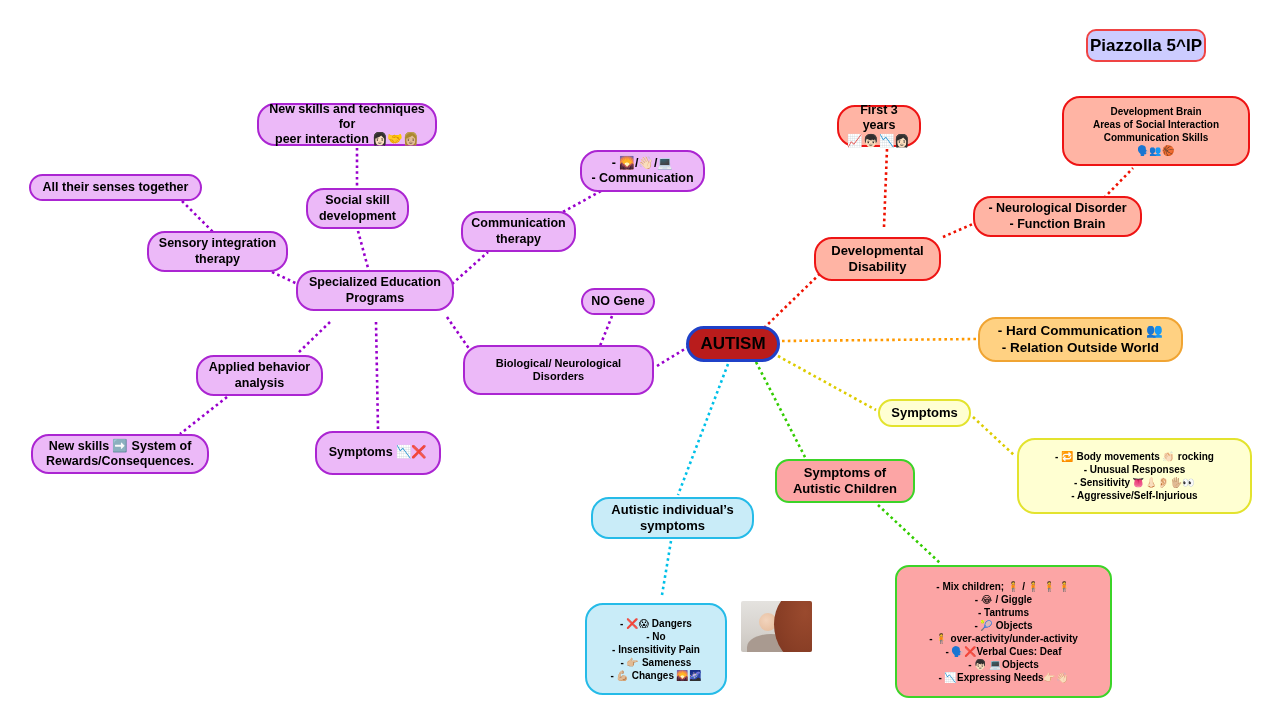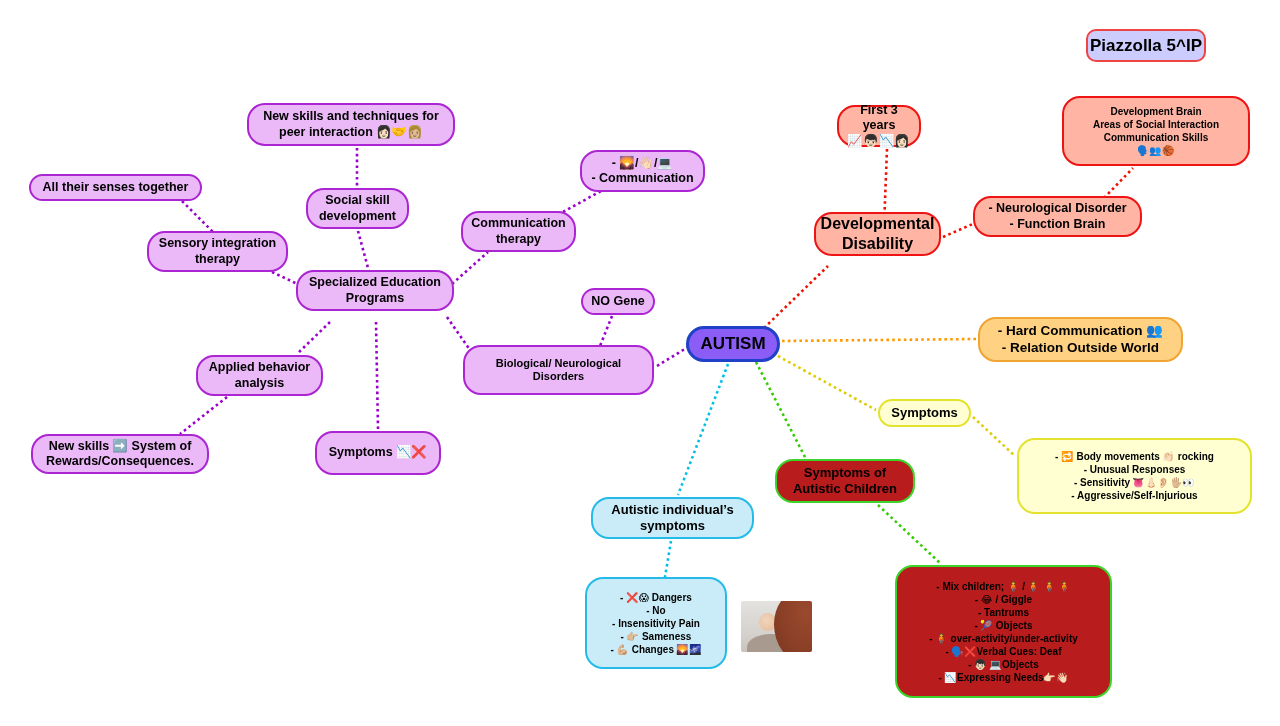--- a/index.html
+++ b/index.html
@@ -13,23 +13,23 @@
     position:absolute;z-index:2;box-sizing:border-box;
     display:flex;align-items:center;justify-content:center;
     text-align:center;white-space:pre-line;
     font-weight:bold;color:#000;font-size:12.5px;line-height:1.22;
     border:2px solid;border-radius:18px;padding:2px 7px;
   }
   .purple{background:#ecb9f8;border-color:#ab25d2;}
   .red{background:#ffb4a4;border-color:#ee1414;}
   .orange{background:#ffd182;border-color:#f0a432;}
   .yellow{background:#ffffd2;border-color:#e3e32e;}
-  .green{background:#b91c1c;border-color:#3bd428;}
+  .green{background:#fca5a5;border-color:#3bd428;border-radius:14px;}
   .cyan{background:#c9ecf8;border-color:#25bbe8;}
-  .center-node{background:#8b5cf6;border:3px solid #1f41c8;font-size:17px;border-radius:19px;}
+  .center-node{background:#b91c1c;border:3px solid #1f41c8;font-size:17px;border-radius:19px;}
   .title-box{
     position:absolute;z-index:2;box-sizing:border-box;
     display:flex;align-items:center;justify-content:center;
     background:#ccccff;border:2px solid #ef4444;border-radius:10px;
     font-weight:bold;font-size:17px;color:#000;
   }
   .listtext{font-size:10px;line-height:1.3;}
   .c-purple{stroke:#9900cc;}
   .c-red{stroke:#ee1100;}
   .c-orange{stroke:#ff9900;}
@@ -87,21 +87,21 @@
   <line class="c-green" x1="878" y1="505" x2="940" y2="563"></line>
 
   <line class="c-cyan" x1="728" y1="364" x2="678" y2="495"></line>
   <line class="c-cyan" x1="671" y1="541" x2="662" y2="595"></line>
 </svg>
 
 <div class="title-box" style="left:1086px;top:29px;width:120px;height:33px">Piazzolla 5^IP</div>
 
 <div class="node center-node" style="left:686px;top:326px;width:94px;height:36px">AUTISM</div>
 
-<div class="node purple" style="left:247px;top:103px;width:208px;height:43px">New skills and techniques for
+<div class="node purple" style="left:257px;top:103px;width:180px;height:43px">New skills and techniques for
 peer interaction 👩🏻🤝👩🏼</div>
 <div class="node purple" style="left:29px;top:174px;width:173px;height:27px">All their senses together</div>
 <div class="node purple" style="left:147px;top:231px;width:141px;height:41px">Sensory integration
 therapy</div>
 <div class="node purple" style="left:306px;top:188px;width:103px;height:41px">Social skill
 development</div>
 <div class="node purple" style="left:461px;top:211px;width:115px;height:41px">Communication
 therapy</div>
 <div class="node purple" style="left:580px;top:150px;width:125px;height:42px">- 🌄/👋🏻/💻
 - Communication</div>
@@ -109,21 +109,21 @@
 Programs</div>
 <div class="node purple" style="left:581px;top:288px;width:74px;height:27px">NO Gene</div>
 <div class="node purple" style="left:463px;top:345px;width:191px;height:50px;font-size:11px">Biological/ Neurological
 Disorders</div>
 <div class="node purple" style="left:196px;top:355px;width:127px;height:41px">Applied behavior
 analysis</div>
 <div class="node purple" style="left:31px;top:434px;width:178px;height:40px">New skills ➡️ System of
 Rewards/Consequences.</div>
 <div class="node purple" style="left:315px;top:431px;width:126px;height:44px">Symptoms 📉❌</div>
 
-<div class="node red" style="left:814px;top:212px;width:127px;height:44px;font-size:16px">Developmental
+<div class="node red" style="left:814px;top:237px;width:127px;height:44px;font-size:13px">Developmental
 Disability</div>
 <div class="node red" style="left:837px;top:105px;width:84px;height:42px">First 3 years
 📈👦🏻📉👩🏻</div>
 <div class="node red" style="left:973px;top:196px;width:169px;height:41px">- Neurological Disorder
 - Function Brain</div>
 <div class="node red listtext" style="left:1062px;top:96px;width:188px;height:70px">Development Brain
 Areas of Social Interaction
 Communication Skills
 🗣️👥🏀</div>
 
@@ -142,21 +142,21 @@
 - 😂 / Giggle
 - Tantrums
 - 🎾 Objects
 - 🧍 over-activity/under-activity
 - 🗣️❌Verbal Cues: Deaf
 - 👦🏻 💻Objects
 - 📉Expressing Needs👉🏻👋🏻</div>
 
 <div class="node cyan" style="left:591px;top:497px;width:163px;height:42px;font-size:13px">Autistic individual’s
 symptoms</div>
-<div class="node cyan listtext" style="left:585px;top:577px;width:142px;height:92px">- ❌😱 Dangers
+<div class="node cyan listtext" style="left:585px;top:603px;width:142px;height:92px">- ❌😱 Dangers
 - No
 - Insensitivity Pain
 - 👉🏼 Sameness
 - 💪🏼 Changes 🌄🌌</div>
 
 <div class="photo" style="left:741px;top:601px;width:71px;height:51px">
   <div class="shoulder"></div>
   <div class="baby"></div>
   <div class="hair"></div>
 </div>

